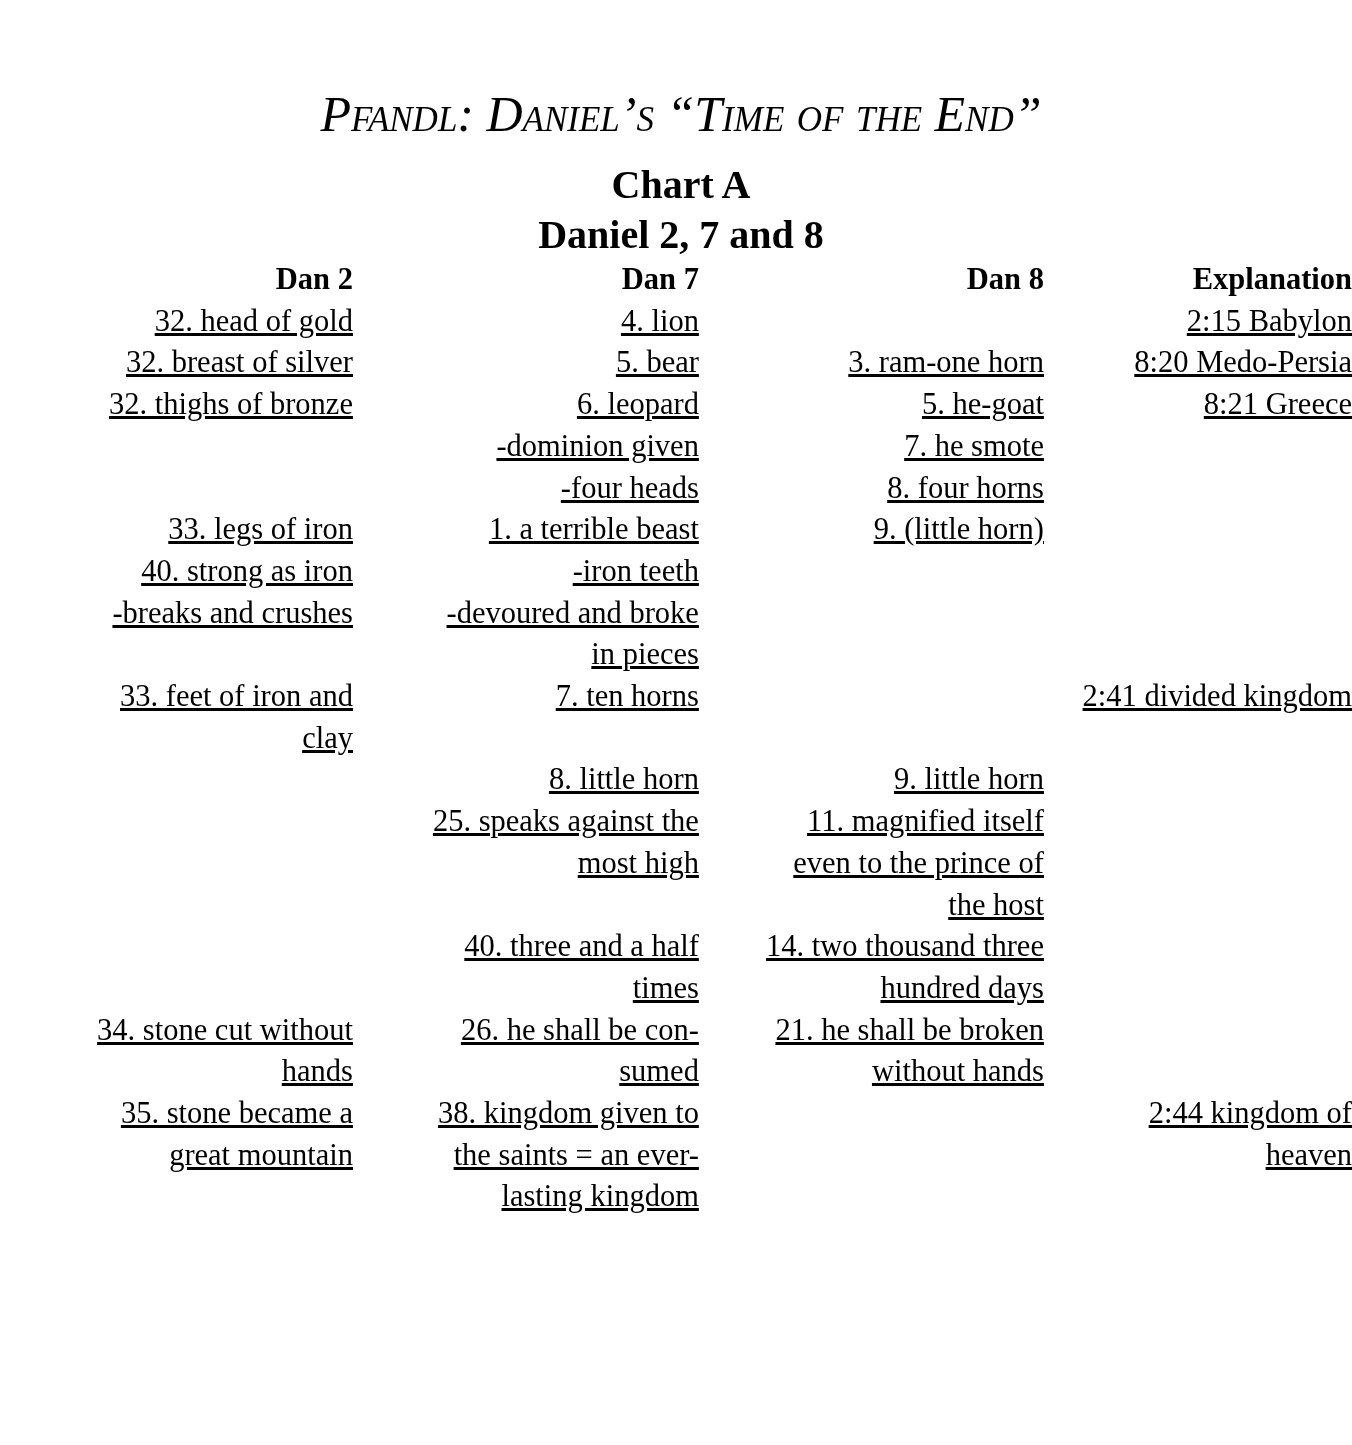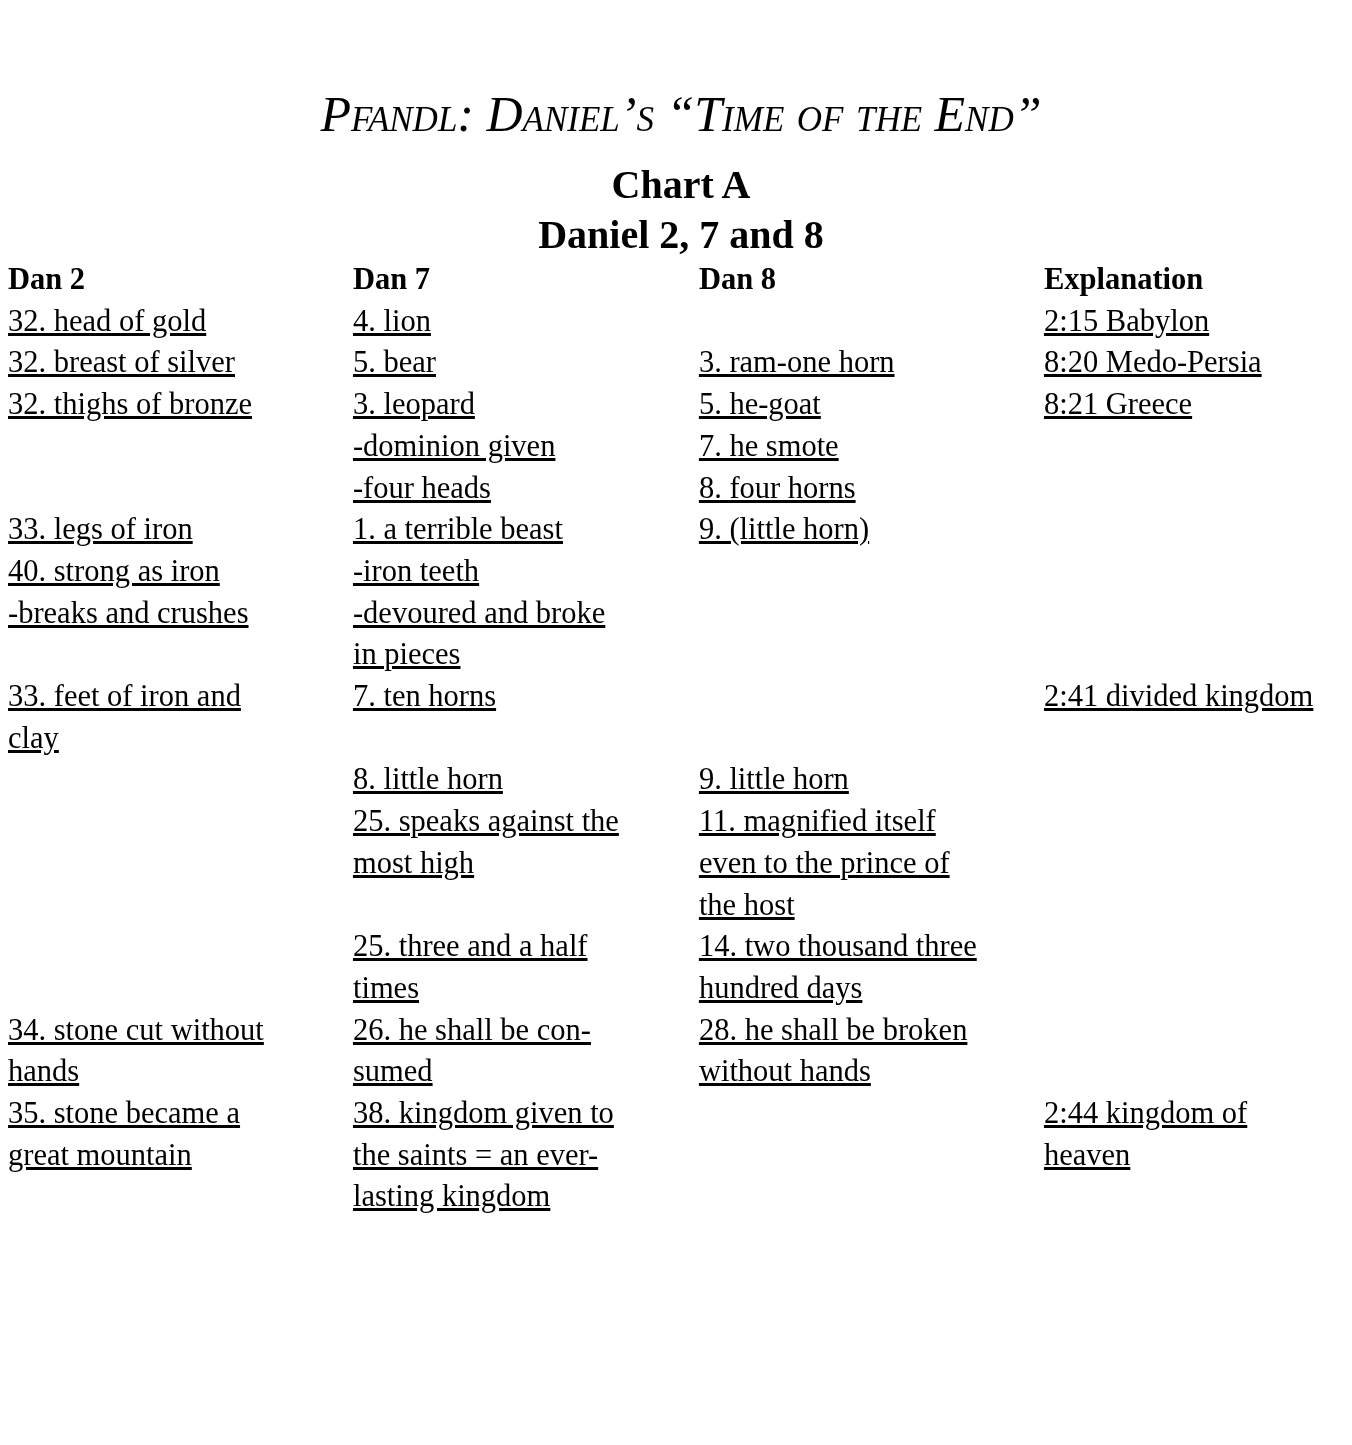--- a/index.html
+++ b/index.html
@@ -50,21 +50,21 @@
       font-size: 30.5px;
       line-height: 41.7px;
     }
     .chart-table col.c1 { width: 348px; }
     .chart-table col.c2 { width: 349px; }
     .chart-table col.c3 { width: 348px; }
     .chart-table col.c4 { width: 310px; }
     .chart-table th, .chart-table td {
       padding: 0;
       vertical-align: top;
-      text-align: left;
+      text-align: right;
       white-space: pre-line;
     }
     .chart-table th {
       font-weight: bold;
     }
     .chart-table td {
       font-weight: normal;
       text-decoration: underline;
     }
   </style>
@@ -98,21 +98,21 @@
       <td>2:15 Babylon</td>
     </tr>
     <tr>
       <td>32. breast of silver</td>
       <td>5. bear</td>
       <td>3. ram-one horn</td>
       <td>8:20 Medo-Persia</td>
     </tr>
     <tr>
       <td>32. thighs of bronze</td>
-      <td>3. leopard
+      <td>6. leopard
 -dominion given
 -four heads</td>
       <td>5. he-goat
 7. he smote
 8. four horns</td>
       <td>8:21 Greece</td>
     </tr>
     <tr>
       <td>33. legs of iron
 40. strong as iron
@@ -141,32 +141,32 @@
       <td></td>
       <td>25. speaks against the
 most high</td>
       <td>11. magnified itself
 even to the prince of
 the host</td>
       <td></td>
     </tr>
     <tr>
       <td></td>
-      <td>25. three and a half
+      <td>40. three and a half
 times</td>
       <td>14. two thousand three
 hundred days</td>
       <td></td>
     </tr>
     <tr>
       <td>34. stone cut without
 hands</td>
       <td>26. he shall be con-
 sumed</td>
-      <td>28. he shall be broken
+      <td>21. he shall be broken
 without hands</td>
       <td></td>
     </tr>
     <tr>
       <td>35. stone became a
 great mountain</td>
       <td>38. kingdom given to
 the saints = an ever-
 lasting kingdom</td>
       <td></td>

